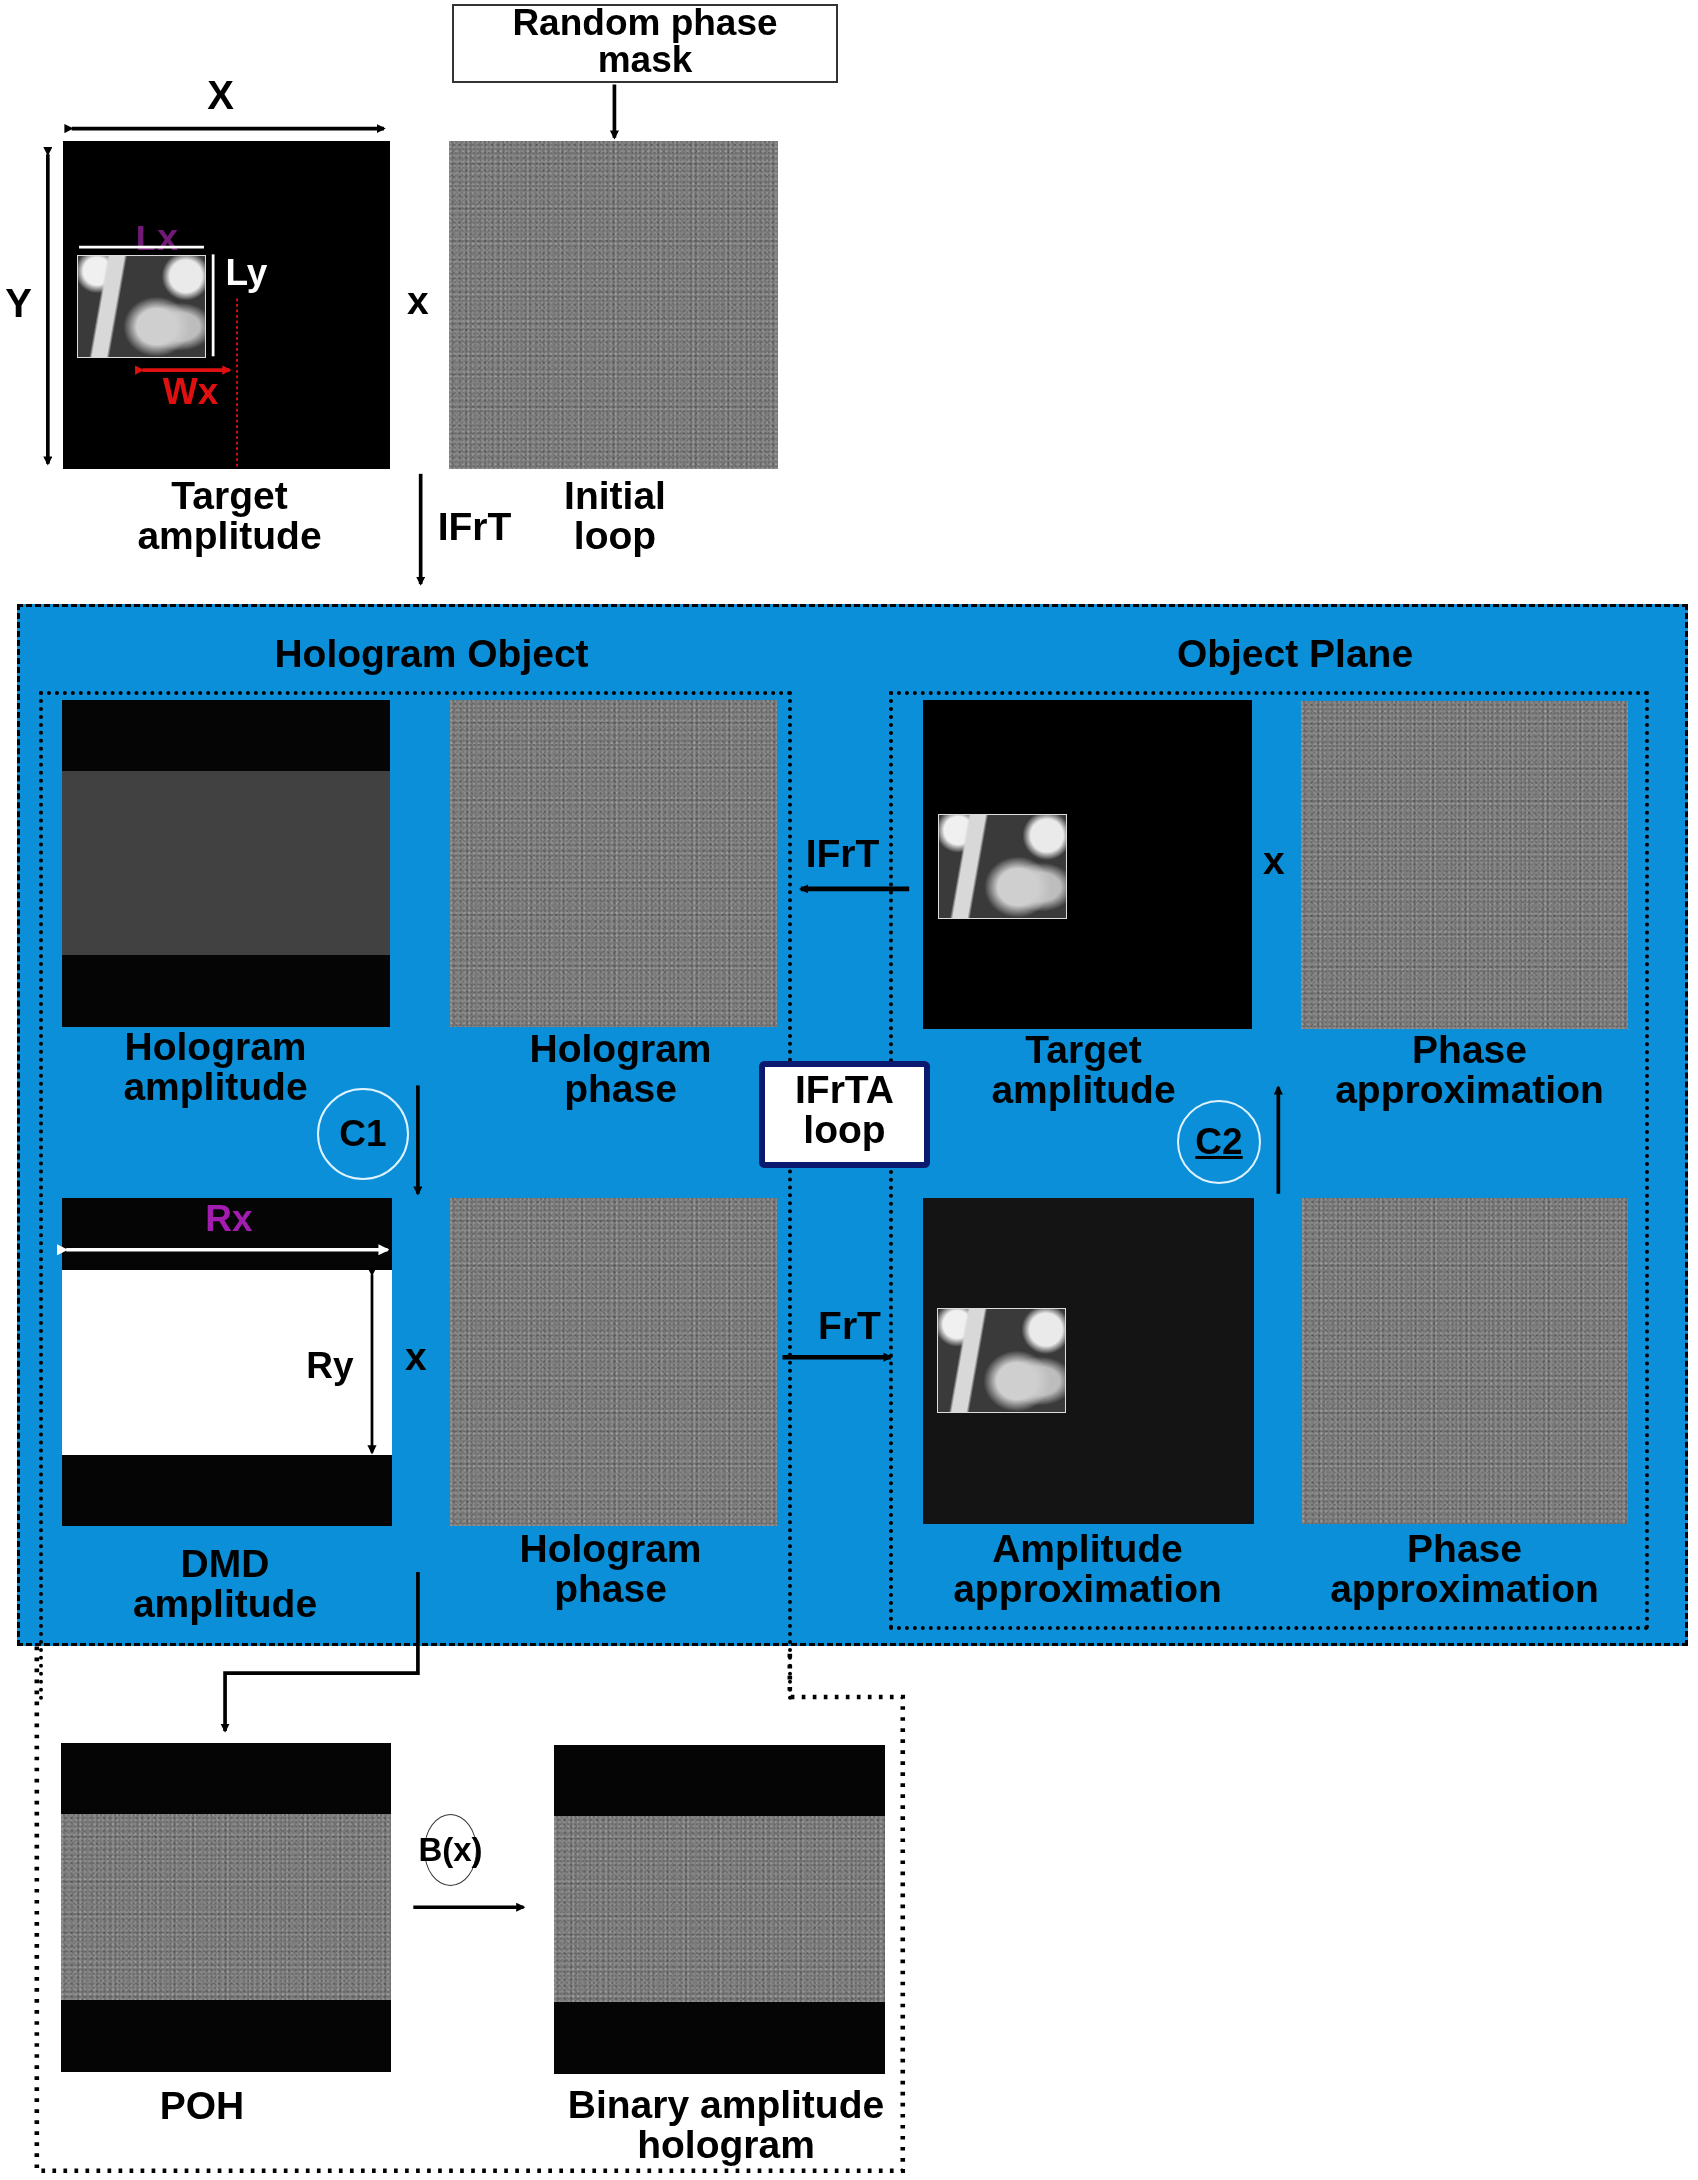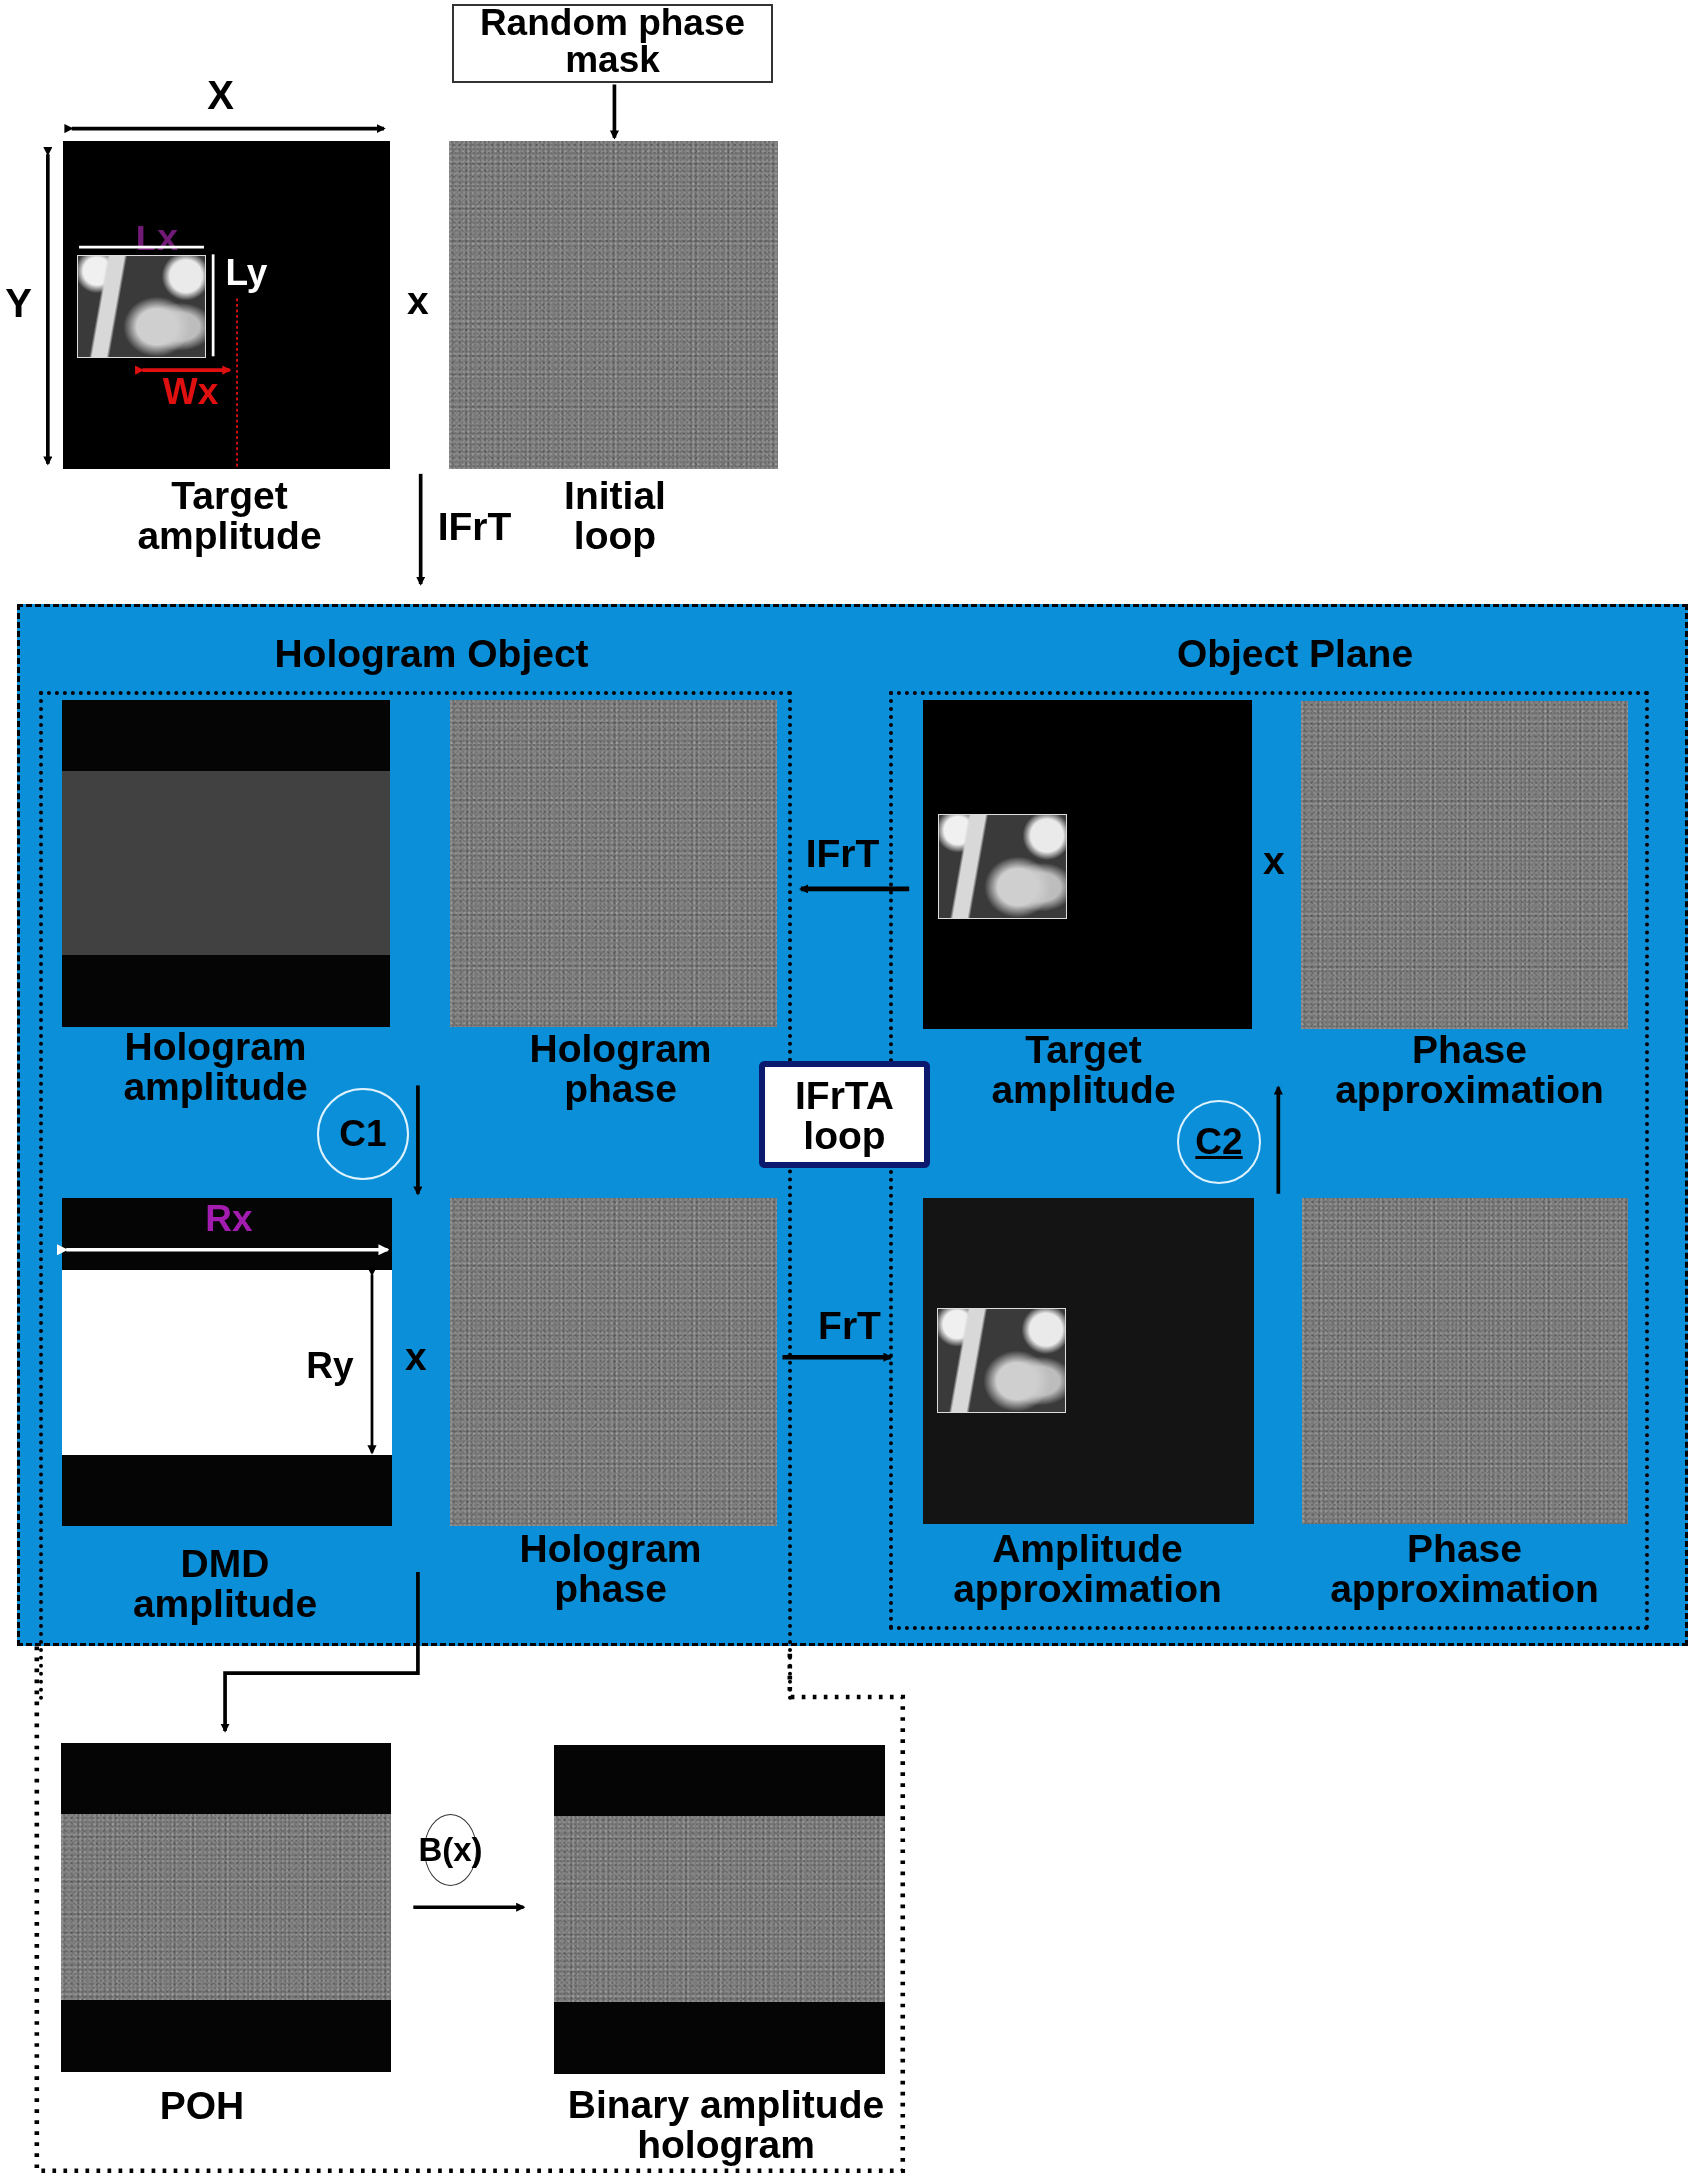--- a/index.html
+++ b/index.html
@@ -31,21 +31,21 @@
   .band-black { position: absolute; left: 0; right: 0; background: #050505; }
   .dotted-box { position: absolute; border: 4.6px dotted #000; box-sizing: border-box; }
   .circle { position: absolute; border-radius: 50%; box-sizing: border-box;
             display: flex; align-items: center; justify-content: center;
             font-weight: bold; font-size: 37px; }
   svg.overlay { position: absolute; left: 0; top: 0; pointer-events: none; }
 </style>
 </head>
 <body>
 
-<div class="abs" style="left:452px;top:3.7px;width:321px;height:79px;border:2.8px solid #333;box-sizing:border-box;background:#fff;">
+<div class="abs" style="left:452px;top:3.7px;width:386px;height:79px;border:2.8px solid #333;box-sizing:border-box;background:#fff;">
   <div class="lbl" style="left:0;right:0;top:-1.8px;font-size:37px;line-height:37px;">Random phase
 mask</div>
 </div>
 
 <div class="lbl" style="left:193px;top:75px;width:55px;font-size:40px;">X</div>
 <div class="lbl" style="left:0px;top:283px;width:37px;font-size:40px;">Y</div>
 
 <div class="panel" style="left:63px;top:141px;width:327px;height:328px;background:#000;">
   <div class="photo" style="left:13.8px;top:114px;width:127px;height:101px;"></div>
 </div>
@@ -92,21 +92,21 @@
 <div class="lbl" style="left:402px;top:1337px;width:27.5px;">x</div>
 
 <div class="panel noise" style="left:450px;top:1198px;width:327px;height:328px;"></div>
 
 <div class="lbl" style="left:92px;top:1529px;width:266px;margin-top:15px;">DMD
 amplitude</div>
 <div class="lbl" style="left:468px;top:1529px;width:285px;">Hologram
 phase</div>
 
 <div class="abs" style="left:759px;top:1061px;width:171px;height:107px;background:#fff;border:6.4px solid #0b1a6e;border-radius:5.5px;box-sizing:border-box;">
-  <div class="lbl" style="left:0;right:0;top:9px;text-align:center;">IFrTA
+  <div class="lbl" style="left:0;right:0;top:3px;text-align:center;">IFrTA
 loop</div>
 </div>
 
 <div class="lbl" style="left:792px;top:834px;width:101px;">IFrT</div>
 <div class="lbl" style="left:808px;top:1306px;width:83px;">FrT</div>
 
 <div class="panel" style="left:923px;top:700px;width:329px;height:329px;background:#000;">
   <div class="photo" style="left:14.7px;top:114px;width:127px;height:103px;"></div>
 </div>
 <div class="lbl" style="left:1260px;top:841px;width:27.5px;">x</div>

